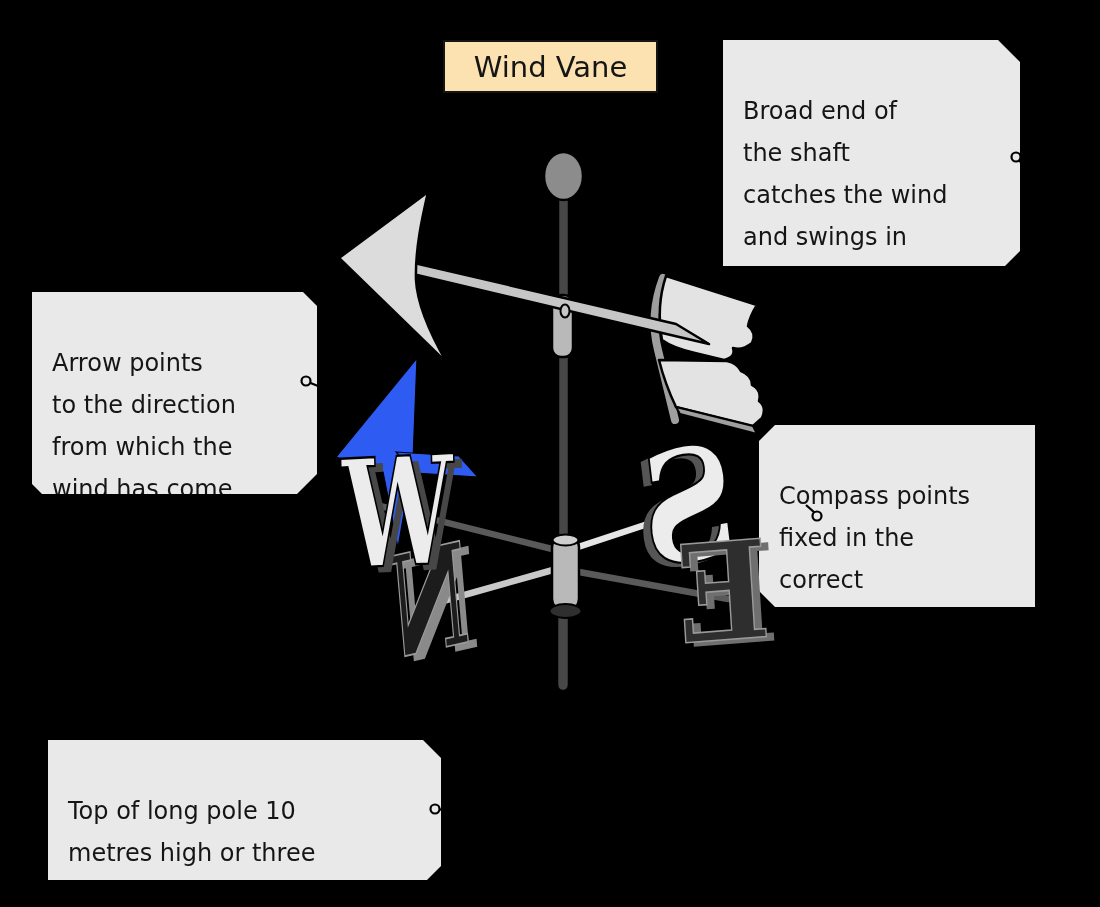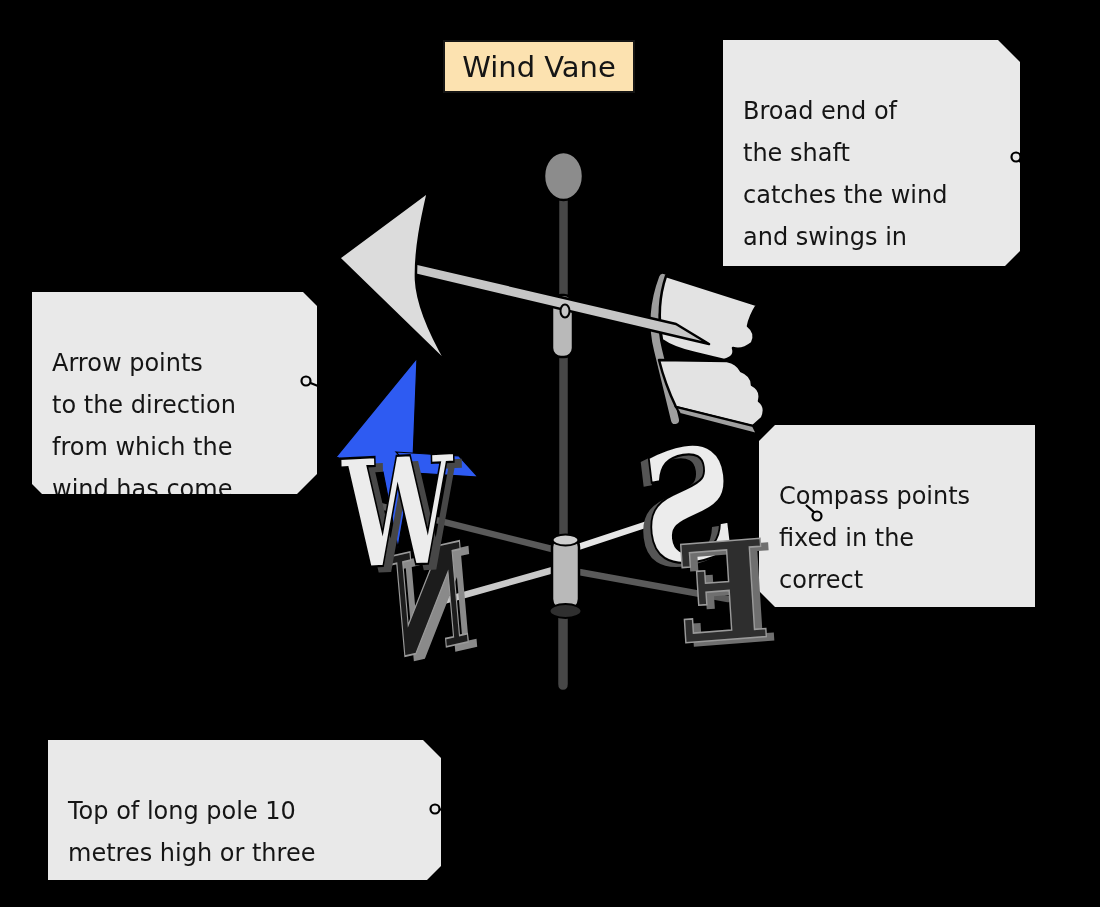--- a/index.html
+++ b/index.html
@@ -32,21 +32,21 @@
   .callout.compass{
     left:759px;top:425px;width:276px;height:182px;
     clip-path:polygon(16px 0,100% 0,100% 100%,16px 100%,0 calc(100% - 16px),0 16px);
   }
   .callout.pole{
     left:48px;top:740px;width:393px;height:140px;
     clip-path:polygon(0 0,calc(100% - 18px) 0,100% 18px,100% calc(100% - 14px),calc(100% - 14px) 100%,0 100%);
   }
   .titlebox{
     position:absolute;
-    left:443px;top:40px;width:192px;height:53px;
+    left:443px;top:40px;width:215px;height:53px;
     background:#fce2b0;
     border:2.5px solid #141414;
     box-sizing:border-box;
     color:#151515;
     font-size:29px;
     display:flex;align-items:center;justify-content:center;
     z-index:1;
   }
   svg#vane{
     position:absolute;left:0;top:0;z-index:2;

